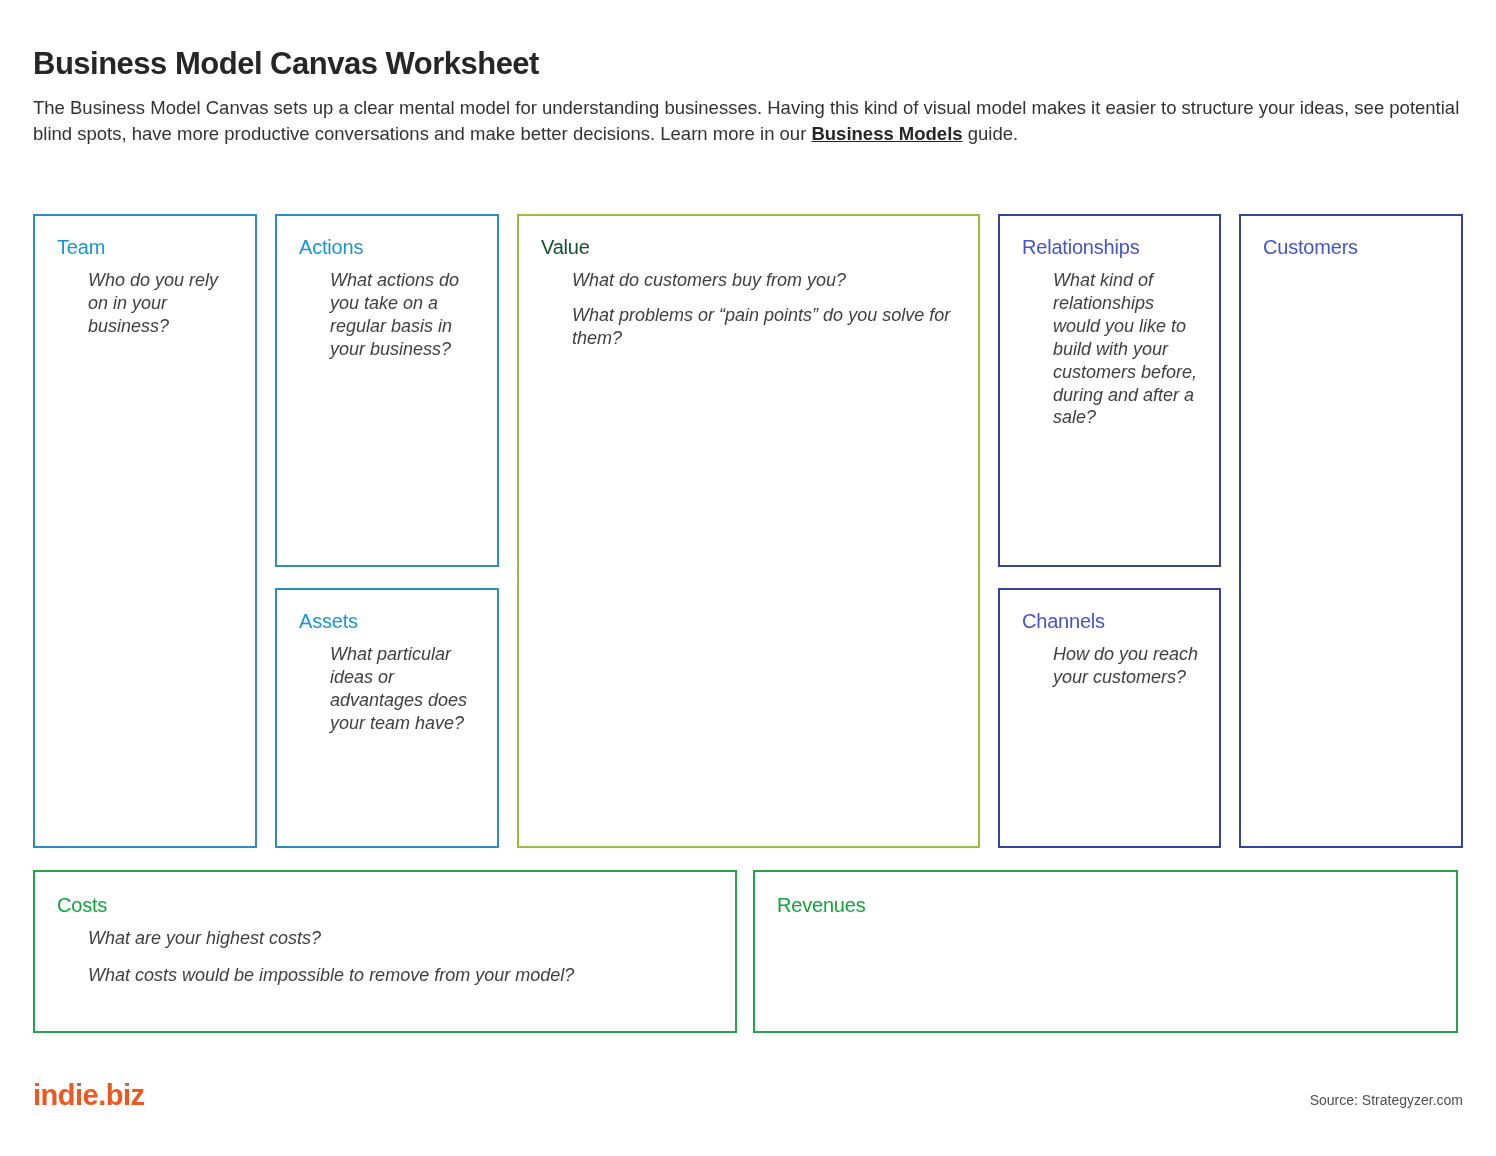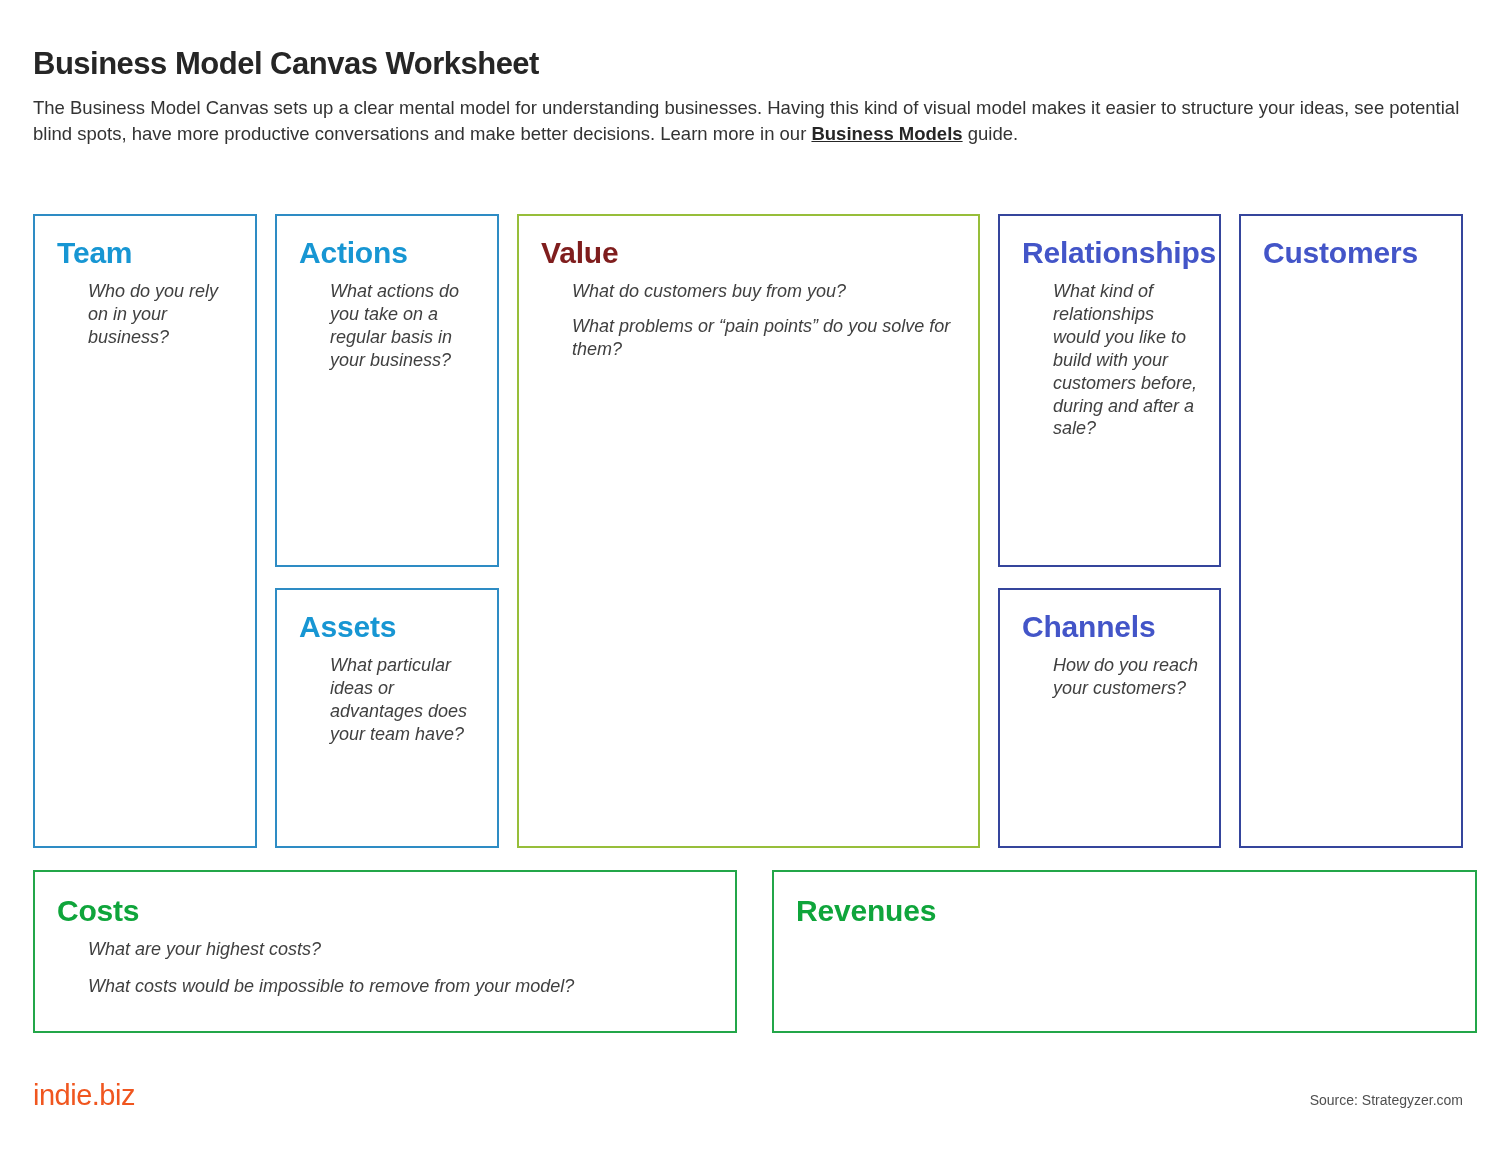--- a/index.html
+++ b/index.html
@@ -43,71 +43,71 @@
     grid-template-rows: 353px 260px;
     column-gap: 18px;
     row-gap: 21px;
   }
   .box {
     background: #ffffff;
     border: 2px solid;
     padding: 20px 20px 16px 22px;
   }
   .box h2 {
-    font-size: 30px;
-    font-weight: 700;
+    font-size: 20px;
+    font-weight: 400;
     letter-spacing: -0.2px;
     margin-bottom: 10px;
   }
   .box .q {
     font-style: italic;
     font-size: 18px;
     line-height: 1.27;
     color: #404040;
     margin-bottom: 12px;
     margin-left: 31px;
   }
   .box-blue   { border-color: #2e8cc4; }
   .box-blue h2   { color: #1796d3; }
   .box-lime   { border-color: #97be3a; }
-  .box-lime h2   { color: #7f1d1d; }
+  .box-lime h2   { color: #14532d; }
   .box-indigo { border-color: #35459c; }
   .box-indigo h2 { color: #4355c8; }
   .box-green  { border-color: #23a649; }
   .box-green h2  { color: #0fa53b; }
 
   .span-rows { grid-row: 1 / 3; }
   .col-1 { grid-column: 1; }
   .col-2 { grid-column: 2; }
   .col-3 { grid-column: 3; }
   .col-4 { grid-column: 4; }
   .col-5 { grid-column: 5; }
   .row-2 { grid-row: 2; }
 
   .bottom-row {
     margin-top: 22px;
     display: grid;
     grid-template-columns: 704px 705px;
-    column-gap: 35px;
+    column-gap: 16px;
   }
   .bottom-row .box {
     height: 163px;
     padding-top: 22px;
   }
   .bottom-row .box .q { margin-bottom: 14px; }
 
   .footer {
     margin-top: 46px;
     display: flex;
     justify-content: space-between;
     align-items: flex-end;
   }
   .logo {
     font-size: 29px;
-    font-weight: 400;
+    font-weight: 700;
     letter-spacing: -0.5px;
     color: #f0561f;
   }
   .source {
     font-size: 14px;
     color: #4f4f4f;
     padding-bottom: 4px;
   }
 </style>
 </head>

